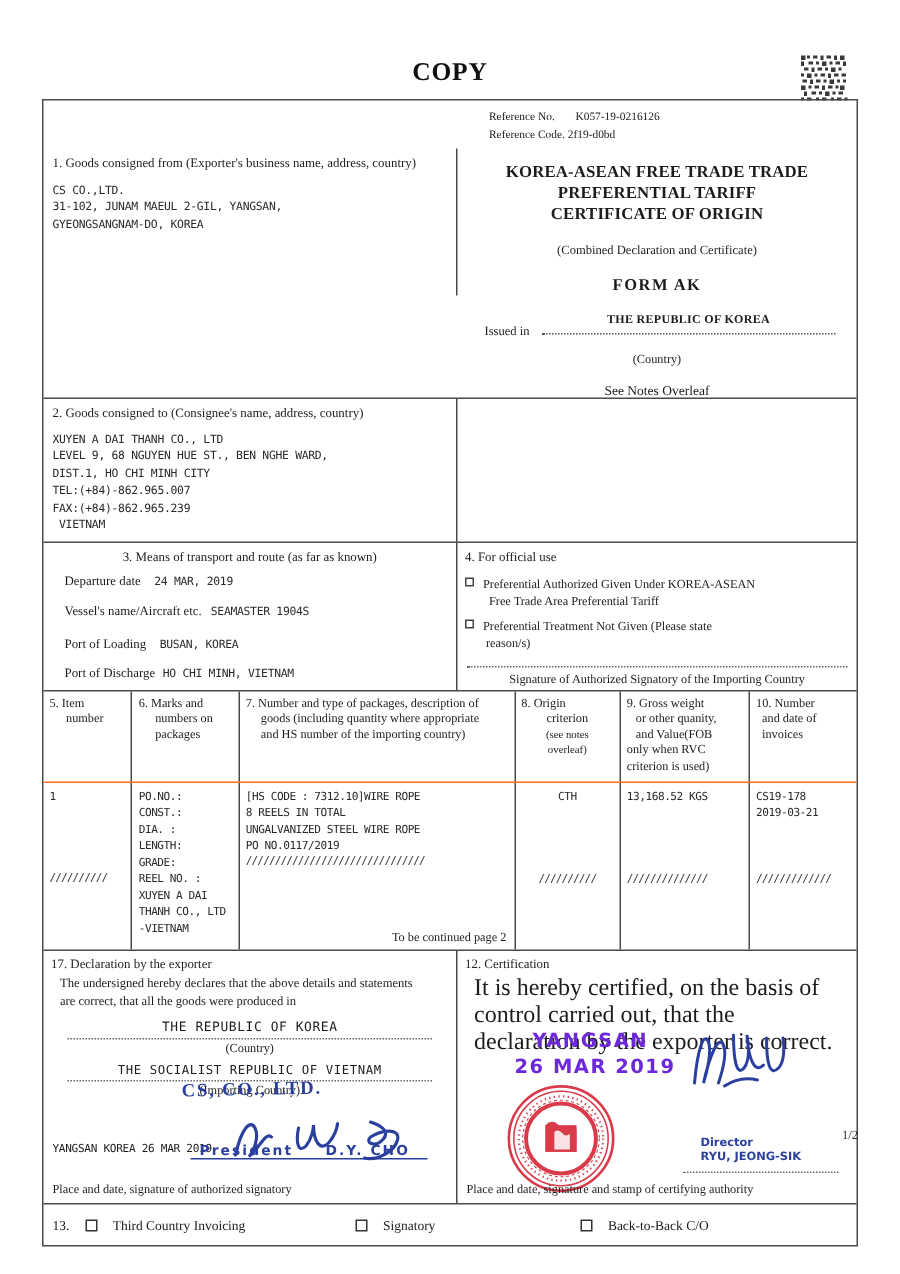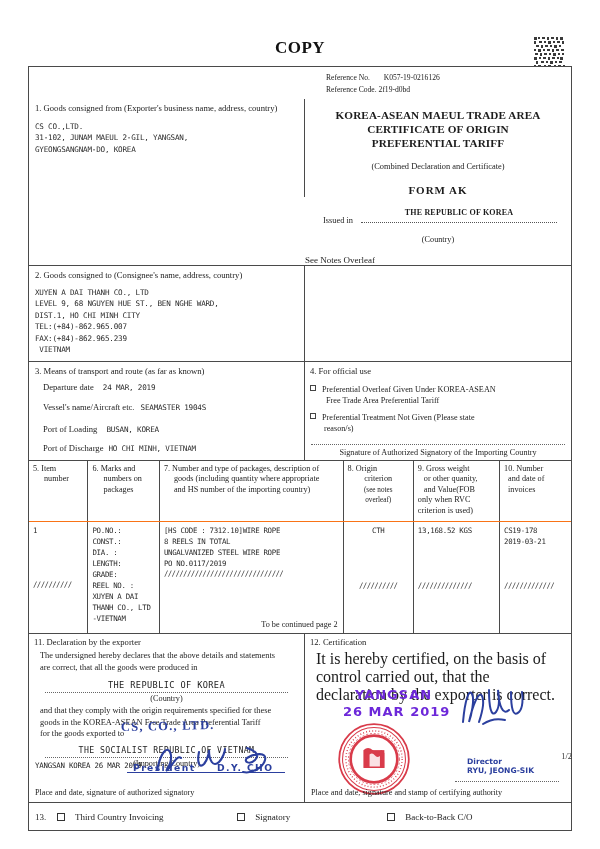--- a/index.html
+++ b/index.html
@@ -42,21 +42,21 @@
   }
   .hand2{
     font-family:"DejaVu Sans Mono",monospace;
     font-size:7.4px;line-height:11px;letter-spacing:-.3px;color:#2a2a2a;
     white-space:pre;
   }
 
   
   .box1{height:98px;margin-top:32px;}
   .box2{height:96px;}
-  .box3{height:98px;}
+  .box3{height:98px;text-align:center;}
   .exp-lines{margin-top:7px;}
 
   
   .ref{font-size:7.6px;line-height:11.5px;color:#222;padding-left:4px;margin-left:17px;}
   .ref .sp{display:inline-block;width:10px;}
   .bigtitle{
     text-align:center;font-weight:bold;font-size:11.2px;line-height:14px;
     margin-top:13px;letter-spacing:.1px;
   }
   .subtitle{text-align:center;font-size:8.4px;margin-top:12px;}
@@ -65,21 +65,21 @@
   .issued-lbl{position:absolute;left:18px;top:8px;font-size:8.4px;}
   .issued-dots{
     position:absolute;left:56px;top:13px;right:14px;
     border-bottom:1px dotted #555;height:1px;
   }
   .issued-val{
     position:absolute;left:56px;right:14px;top:0;text-align:center;
     font-size:8px;font-weight:bold;letter-spacing:.2px;
   }
   .country-lbl{text-align:center;font-size:8.2px;margin-top:2px;}
-  .notes{font-size:9px;margin-top:11px;}
+  .notes{text-align:center;font-size:9px;margin-top:11px;}
 
   
   .ck{
     display:inline-block;width:6px;height:6px;border:1px solid #444;
     box-sizing:border-box;margin-right:6px;vertical-align:1px;background:#fff;
   }
   .ckrow{display:flex;margin-top:8px;padding-left:5px;}
   .ckrow .txt{font-size:8.2px;line-height:10.6px;}
   .sigline{
     margin:0 6px 0 6px;border-bottom:1px dotted #666;height:1px;
@@ -257,23 +257,23 @@
             <span>Reference No.</span>
             <span class="sp"></span>
             <span>K057-19-0216126</span>
           </div>
           <div class="ref">
             <span>Reference Code.</span>
             <span>2f19-d0bd</span>
           </div>
         </div>
         <div class="bigtitle">
-          <div>KOREA-ASEAN MAEUL TRADE AREA</div>
+          <div>KOREA-ASEAN FREE TRADE TRADE</div>
+          <div>PREFERENTIAL TARIFF</div>
           <div>CERTIFICATE OF ORIGIN</div>
-          <div>PREFERENTIAL TARIFF</div>
         </div>
         <div class="subtitle">(Combined Declaration and Certificate)</div>
         <div class="formak">FORM  AK</div>
         <div class="issued-wrap">
           <span class="issued-lbl">Issued in</span>
           <span class="issued-val">THE REPUBLIC OF KOREA</span>
           <span class="issued-dots"></span>
         </div>
         <div class="country-lbl">(Country)</div>
         <div class="notes">See Notes Overleaf</div>
@@ -316,21 +316,21 @@
             <span class="hand" style="margin-left:5px">HO CHI MINH, VIETNAM</span>
           </div>
         </div>
       </div>
       <div class="cellR" style="position:relative;height:98px">
         <div class="lbl" style="padding:4px 0 0 5px">4. For official use</div>
 
         <div class="ckrow">
           <span class="ck"></span>
           <span class="txt">
-            <span>Preferential Overleaf Given Under KOREA-ASEAN</span><br>
+            <span>Preferential Authorized Given Under KOREA-ASEAN</span><br>
             <span style="padding-left:4px">Free Trade Area Preferential Tariff</span>
           </span>
         </div>
 
         <div class="ckrow" style="margin-top:7px">
           <span class="ck"></span>
           <span class="txt">
             <span>Preferential Treatment Not Given (Please state</span><br>
             <span style="padding-left:2px">reason/s)</span>
           </span>
@@ -424,33 +424,28 @@
           <div class="hand2">2019-03-21</div>
           <div class="slash" style="margin-top:34px">/////////////</div>
         </td>
       </tr>
     </tbody>
       </table>
 
     <div class="row bb" style="border-top:1px solid #4a4a4a">
 
       <div class="cellL decl">
-        <div class="lbl" style="padding:3px 0 0 5px">11. Declaration by the exporter</div>
+        <div class="lbl" style="padding:3px 0 0 5px">17. Declaration by the exporter</div>
         <div class="t" style="padding-left:11px;margin-top:2px">
           <div>The undersigned hereby declares that the above details and statements</div>
           <div>are correct, that all the goods were produced in</div>
         </div>
         <div class="ctr-val">THE REPUBLIC OF KOREA</div>
         <div class="dotline"></div>
         <div class="small-c">(Country)</div>
-        <div class="t" style="padding-left:11px;margin-top:2px">
-          <div>and that they comply with the origin requirements specified for these</div>
-          <div>goods in the KOREA-ASEAN Free Trade Area Preferential Tariff</div>
-          <div>for the goods exported to</div>
-        </div>
         <div class="ctr-val" style="font-size:8.2px;margin-top:5px">THE SOCIALIST REPUBLIC OF VIETNAM</div>
         <div class="dotline"></div>
         <div class="small-c">(Importing Country)</div>
 
         <div class="place-date">YANGSAN KOREA 26 MAR 2019</div>
 
         <div class="stampText cs-stamp">CS, CO., LTD.</div>
 
         <svg class="sig-svg" style="left:122px;top:104px" width="140" height="42" viewBox="0 0 140 42">
           <g fill="none" stroke="#2b3f9e" stroke-width="2.1" stroke-linecap="round">

